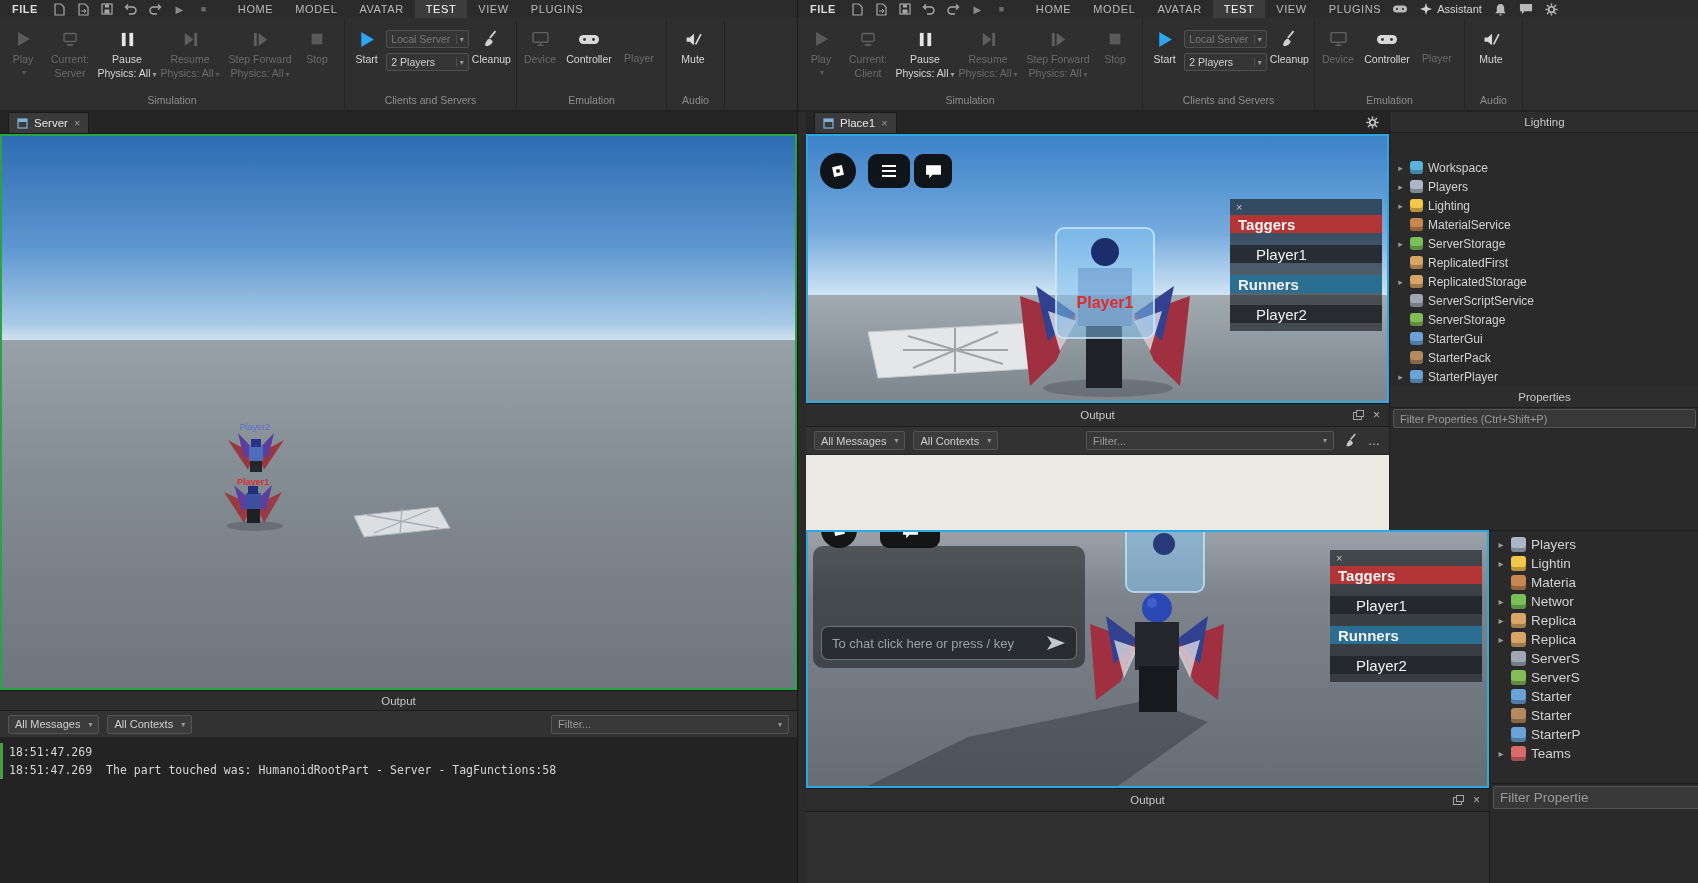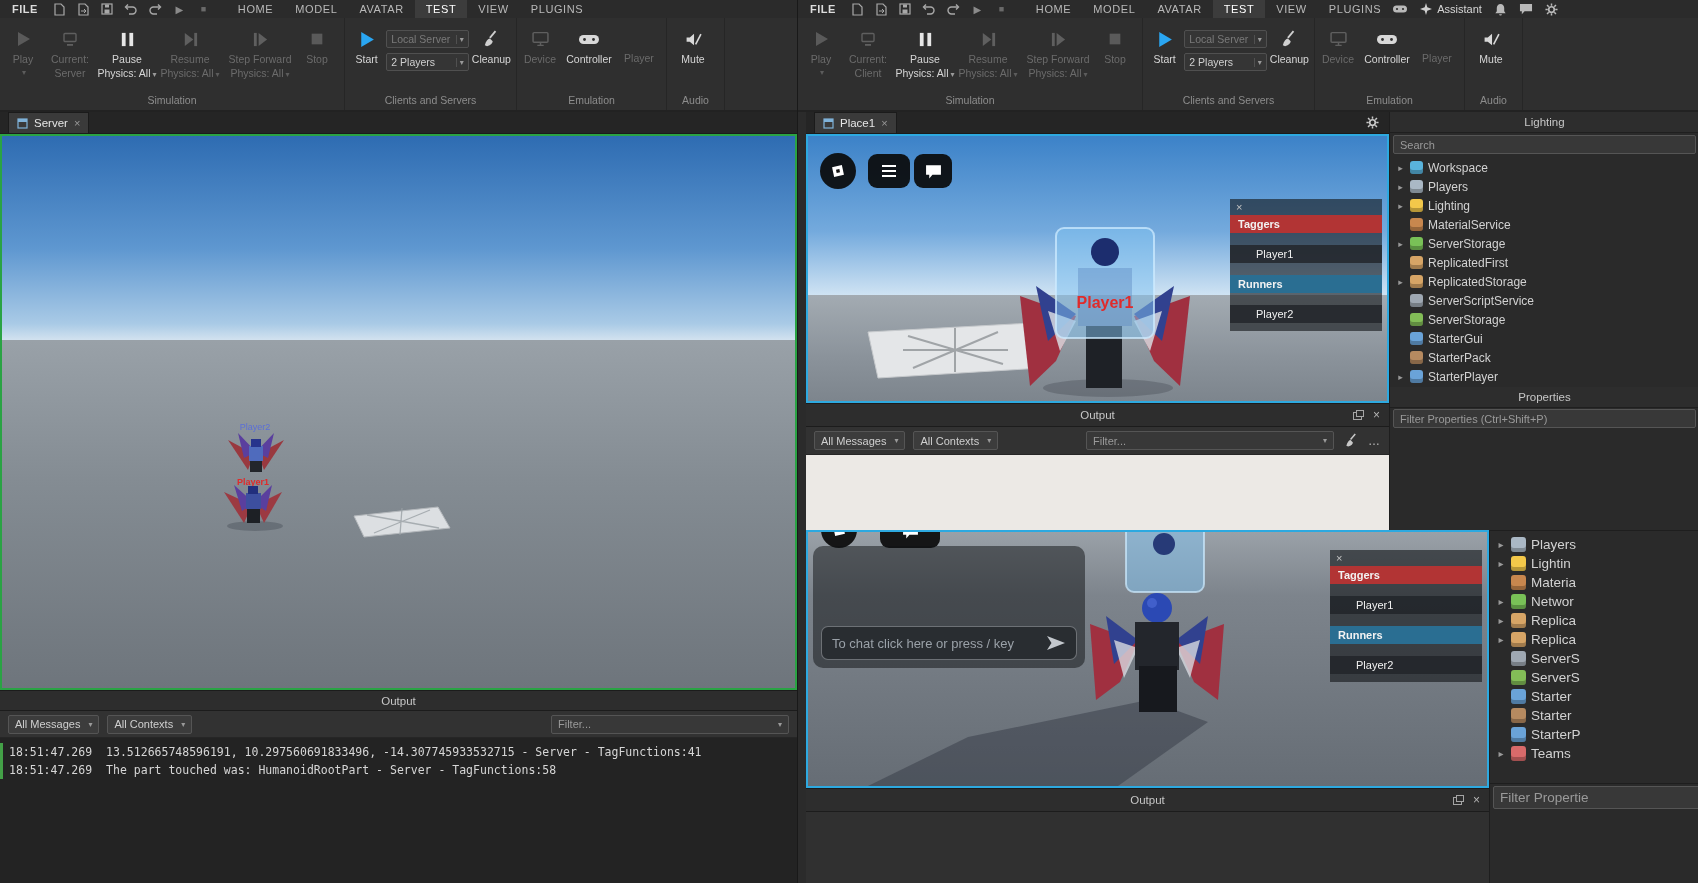--- a/index.html
+++ b/index.html
@@ -51,21 +51,21 @@
   .gnd-c { top:60%; height:40%; background:linear-gradient(180deg,#a3abb2 0%,#8a929a 60%,#7d858d 100%); }
   .gnd-b { top:0; height:100%; background:linear-gradient(180deg,#9aa1a8 0%,#7d848c 25%,#666d75 100%); }
   .scene { position:absolute; inset:0; width:100%; height:100%; }
 
   
   .gb-circle { position:absolute; width:36px; height:36px; border-radius:50%; background:rgba(10,10,10,0.92); display:flex; align-items:center; justify-content:center; }
   .gb-pill { position:absolute; height:34px; border-radius:9px; background:rgba(10,10,10,0.92); display:flex; align-items:center; justify-content:center; }
   .leaderboard { position:absolute; width:152px; background:rgba(20,22,26,0.62); }
   .lb-head { height:16px; display:flex; align-items:center; padding-left:6px; }
   .lb-close { color:#c3c3c3; font-size:11px; line-height:11px; }
-  .lb-row { height:18px; display:flex; align-items:center; font-size:11px; color:#f2f2f2; margin-bottom:12px; }
+  .lb-row { height:18px; display:flex; align-items:center; font-size:15px; color:#f2f2f2; margin-bottom:12px; }
   .lb-team { padding-left:8px; font-weight:bold; }
   .lb-player { padding-left:26px; background:rgba(32,35,40,0.8); font-weight:normal; }
   .lb-row:last-child { margin-bottom:8px; }
   .chatwin { position:absolute; left:5px; top:14px; width:272px; height:122px; background:rgba(14,16,18,0.5); border-radius:10px; padding:8px; display:flex; flex-direction:column; }
   .chat-history { flex:1; }
   .chat-inputbar { height:34px; background:rgba(25,28,31,0.6); border:1px solid rgba(165,170,175,0.55); border-radius:7px; display:flex; align-items:center; padding:0 10px; gap:8px; }
   .chat-ph { flex:1; font-size:13px; color:#9aa1a8; white-space:nowrap; overflow:hidden; }
 
   
   .out-title { position:absolute; background:#2d2d2d; border-top:1px solid #1c1c1c; border-bottom:1px solid #1c1c1c; display:flex; align-items:center; justify-content:center; font-size:11.5px; color:#c6c6c6; }
@@ -352,21 +352,20 @@
         <span class="arr-d">▾</span>
       </div>
       <div class="filterbox" style="margin-left:auto;width:238px">
         <input placeholder="Filter..." style="">
         <span class="arr-d">▾</span>
       </div>
     </div>
     <div class="log-area" style="left:0;top:738px;width:797px;height:145px">
       <div class="log-line">
         <span class="log-time">18:51:47.269</span>
-        <span class="log-msg">13.512665748596191, 10.297560691833496, -14.307745933532715  -  Server - TagFunctions:41</span>
       </div>
       <div class="log-line">
         <span class="log-time">18:51:47.269</span>
         <span class="log-msg">The part touched was: HumanoidRootPart  -  Server - TagFunctions:58</span>
       </div>
     </div>
   </div>
 
   <div class="studio" id="right-studio">
 
@@ -686,25 +685,20 @@
           </svg>
       </span>
       <span class="dots">…</span>
     </div>
     <div class="log-light" style="left:8px;top:455px;width:583px;height:75px"></div>
 
     <div class="sidepanel" style="left:591px;top:112px;width:310px;height:275px">
       <div class="panel-title">
         <span>Lighting</span>
       </div>
-      <div class="searchrow">
-        <div class="filterbox">
-          <input placeholder="Search" style="">
-        </div>
-      </div>
       <div class="tree" style="top:46px;bottom:0">
         <div class="tree-row">
             <span class="chev">▸</span>
             <span class="ticon" style="background: rgb(89, 179, 220);"></span>
             <span>Workspace</span>
           </div>
         <div class="tree-row">
             <span class="chev">▸</span>
             <span class="ticon" style="background: rgb(170, 184, 197);"></span>
             <span>Players</span>

